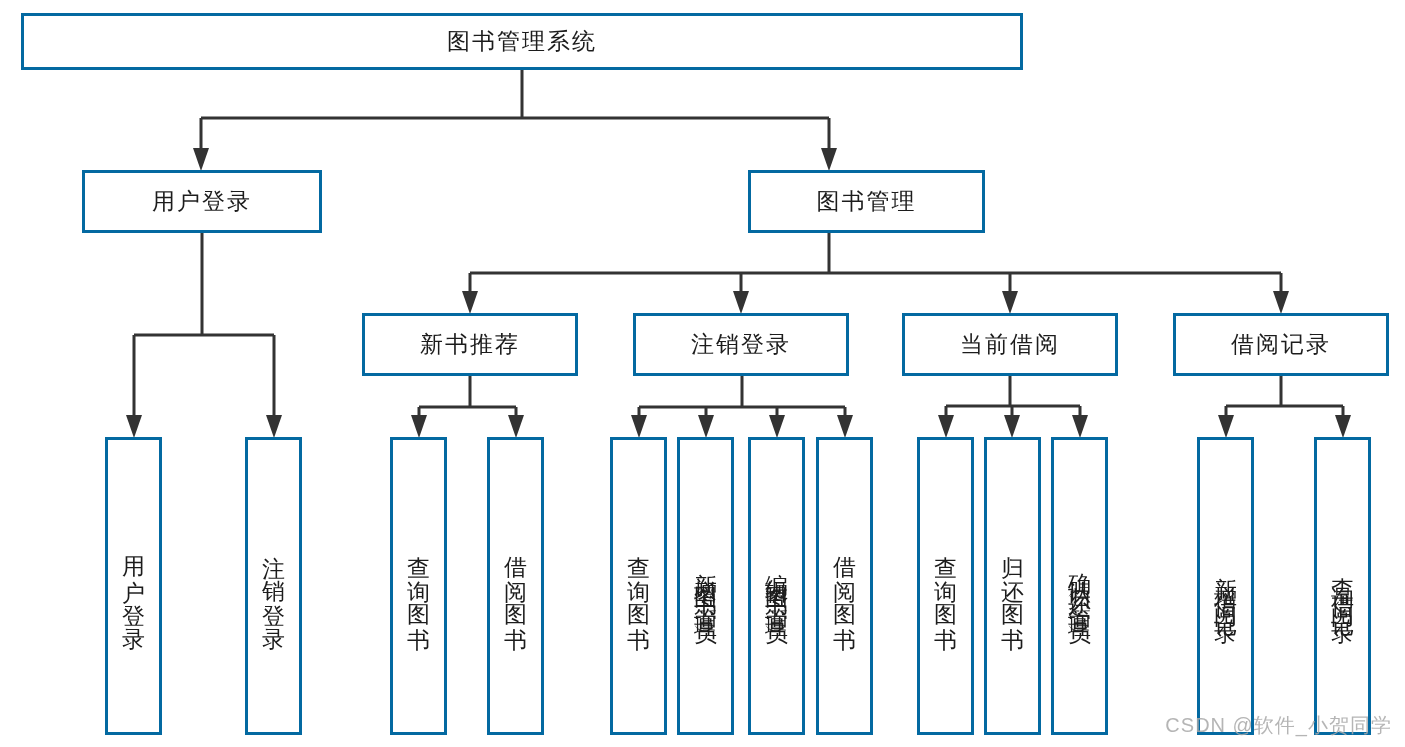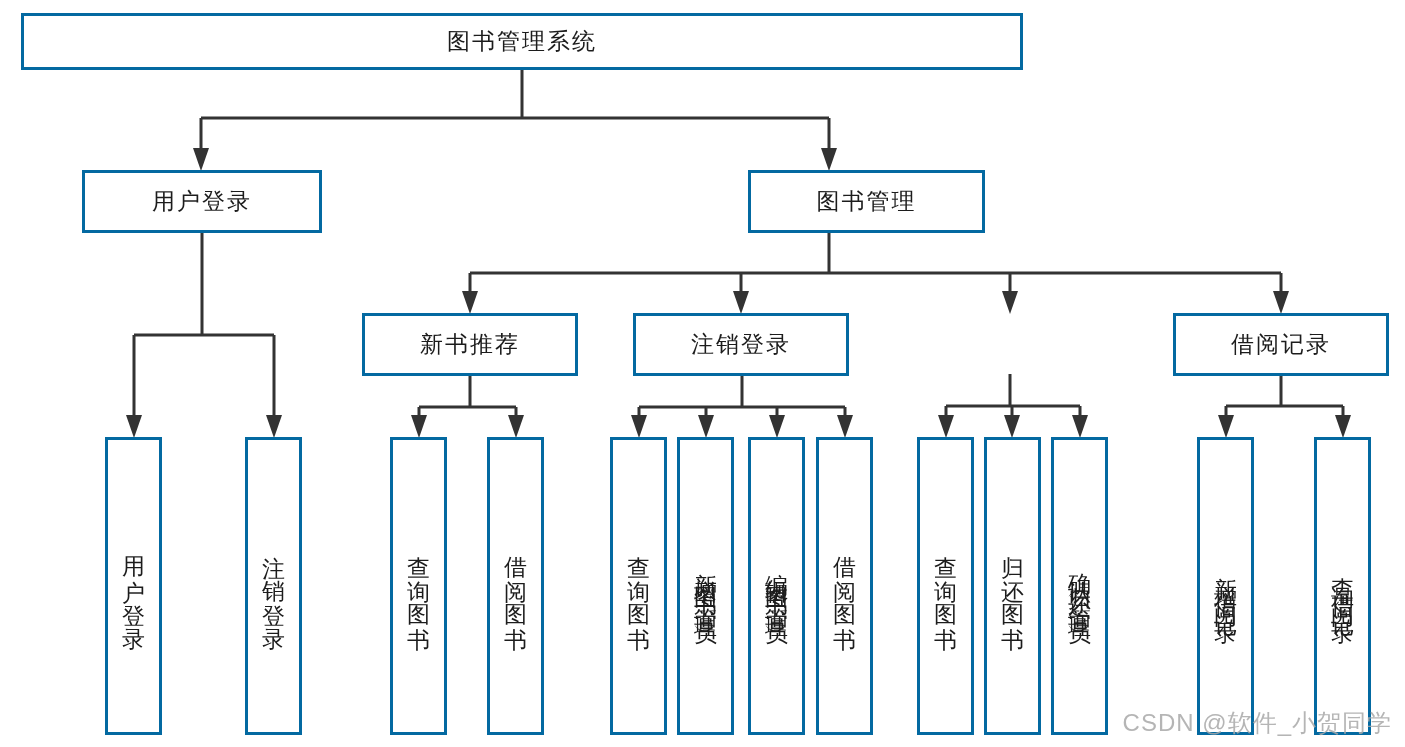--- a/index.html
+++ b/index.html
@@ -40,21 +40,21 @@
     line-height: 1;
   }
   .len4 { letter-spacing: 24px; }
   .len6 { letter-spacing: 9px;  }
   .len9 { letter-spacing: 7px;  }
   .watermark {
     position: absolute;
     right: 13px;
     bottom: 8px;
     z-index: 2;
-    font-size: 24px;
+    font-size: 20px;
     color: #a9a9a9;
     opacity: 0.85;
     letter-spacing: 1px;
     white-space: nowrap;
   }
 </style>
 </head>
 <body>
 
 <div class="canvas">
@@ -101,20 +101,23 @@
   <div class="node h-node" style="left:710px; top:170px; width:237px; height:63px;margin-left:38px;">
     <span>图书管理</span>
   </div>
 
   <div class="node h-node" style="left:362px; top:313px; width:216px; height:63px;text-align:center;">
     <span>新书推荐</span>
   </div>
   <div class="node h-node" style="left:633px; top:313px; width:216px; height:63px;">
     <span>注销登录</span>
   </div>
+  <div class="node h-node" style="left:902px; top:313px; width:216px; height:63px;">
+    <span>当前借阅</span>
+  </div>
   <div class="node h-node" style="left:1173px; top:313px; width:216px; height:63px;">
     <span>借阅记录</span>
   </div>
 
   <div class="node v-node len4" style="left:105px; top:437px; width:57px; height:298px;">
     <span>用户登录</span>
   </div>
   <div class="node v-node len4" style="left:245px; top:437px; width:57px; height:298px;">
     <span>注销登录</span>
   </div>

